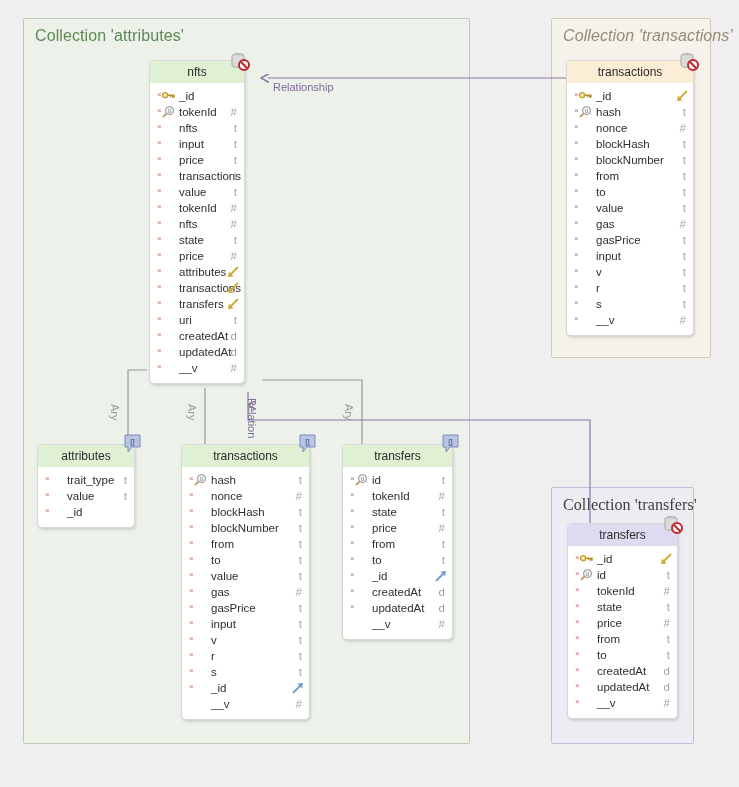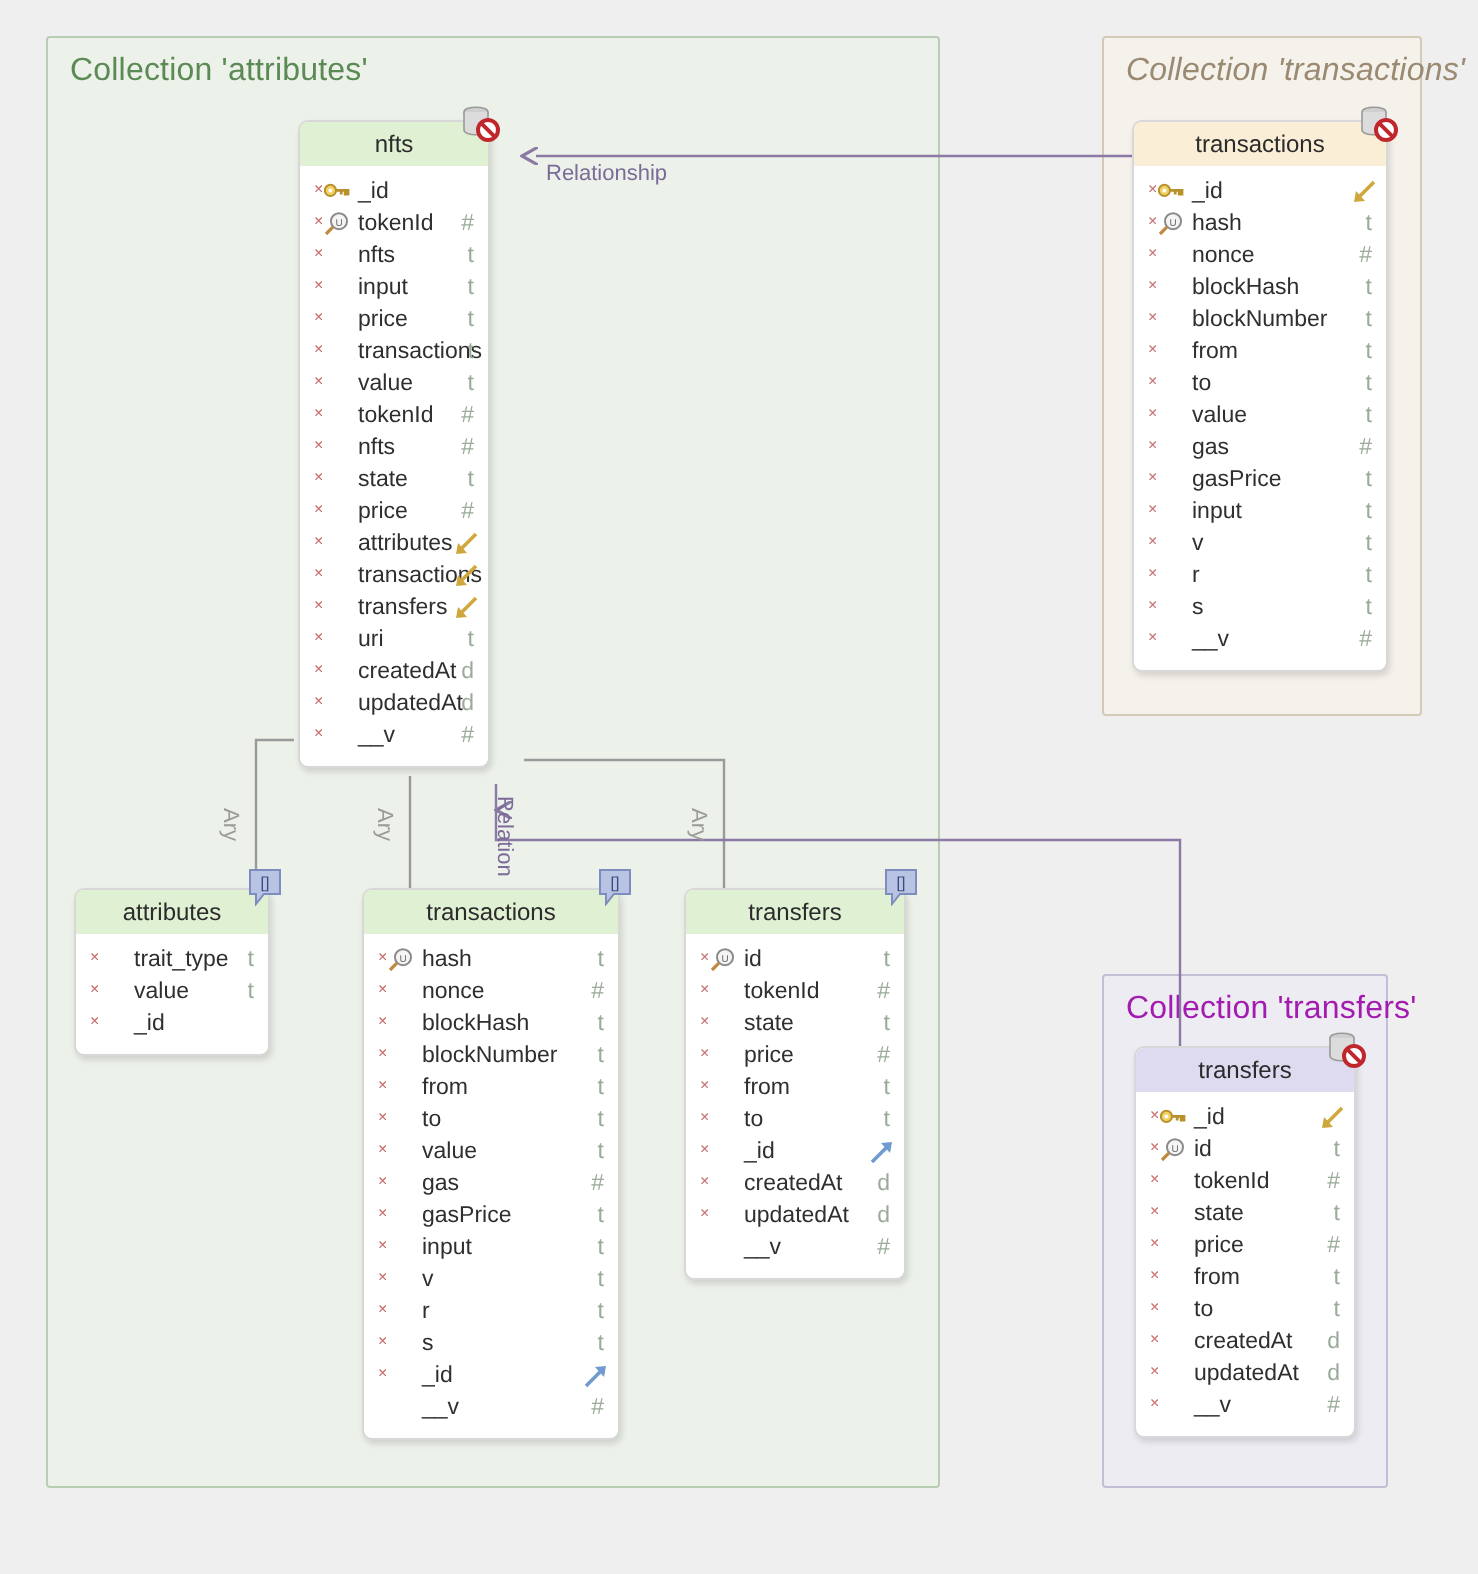--- a/index.html
+++ b/index.html
@@ -28,21 +28,21 @@
   .group.purple { border-color: #c3bdd6; background: #eeecf3; }
   .group-label {
     position: absolute;
     top: 8px; left: 11px;
     font-size: 16px;
     white-space: nowrap;
     letter-spacing: .1px;
   }
   .group.green  .group-label { color: #5c8a55; }
   .group.tan    .group-label { color: #9a8a72; font-style: italic; }
-  .group.purple .group-label { color: #a21caf; }
+  .group.purple .group-label { color: #404040; font-family: Liberation Serif, serif; }
 
   
   .table {
     position: absolute;
     background: #ffffff;
     border: 1px solid #d8d8d8;
     border-radius: 5px;
     box-shadow: 1px 2px 3px rgba(0,0,0,.13);
     overflow: visible;
     z-index: 5;

